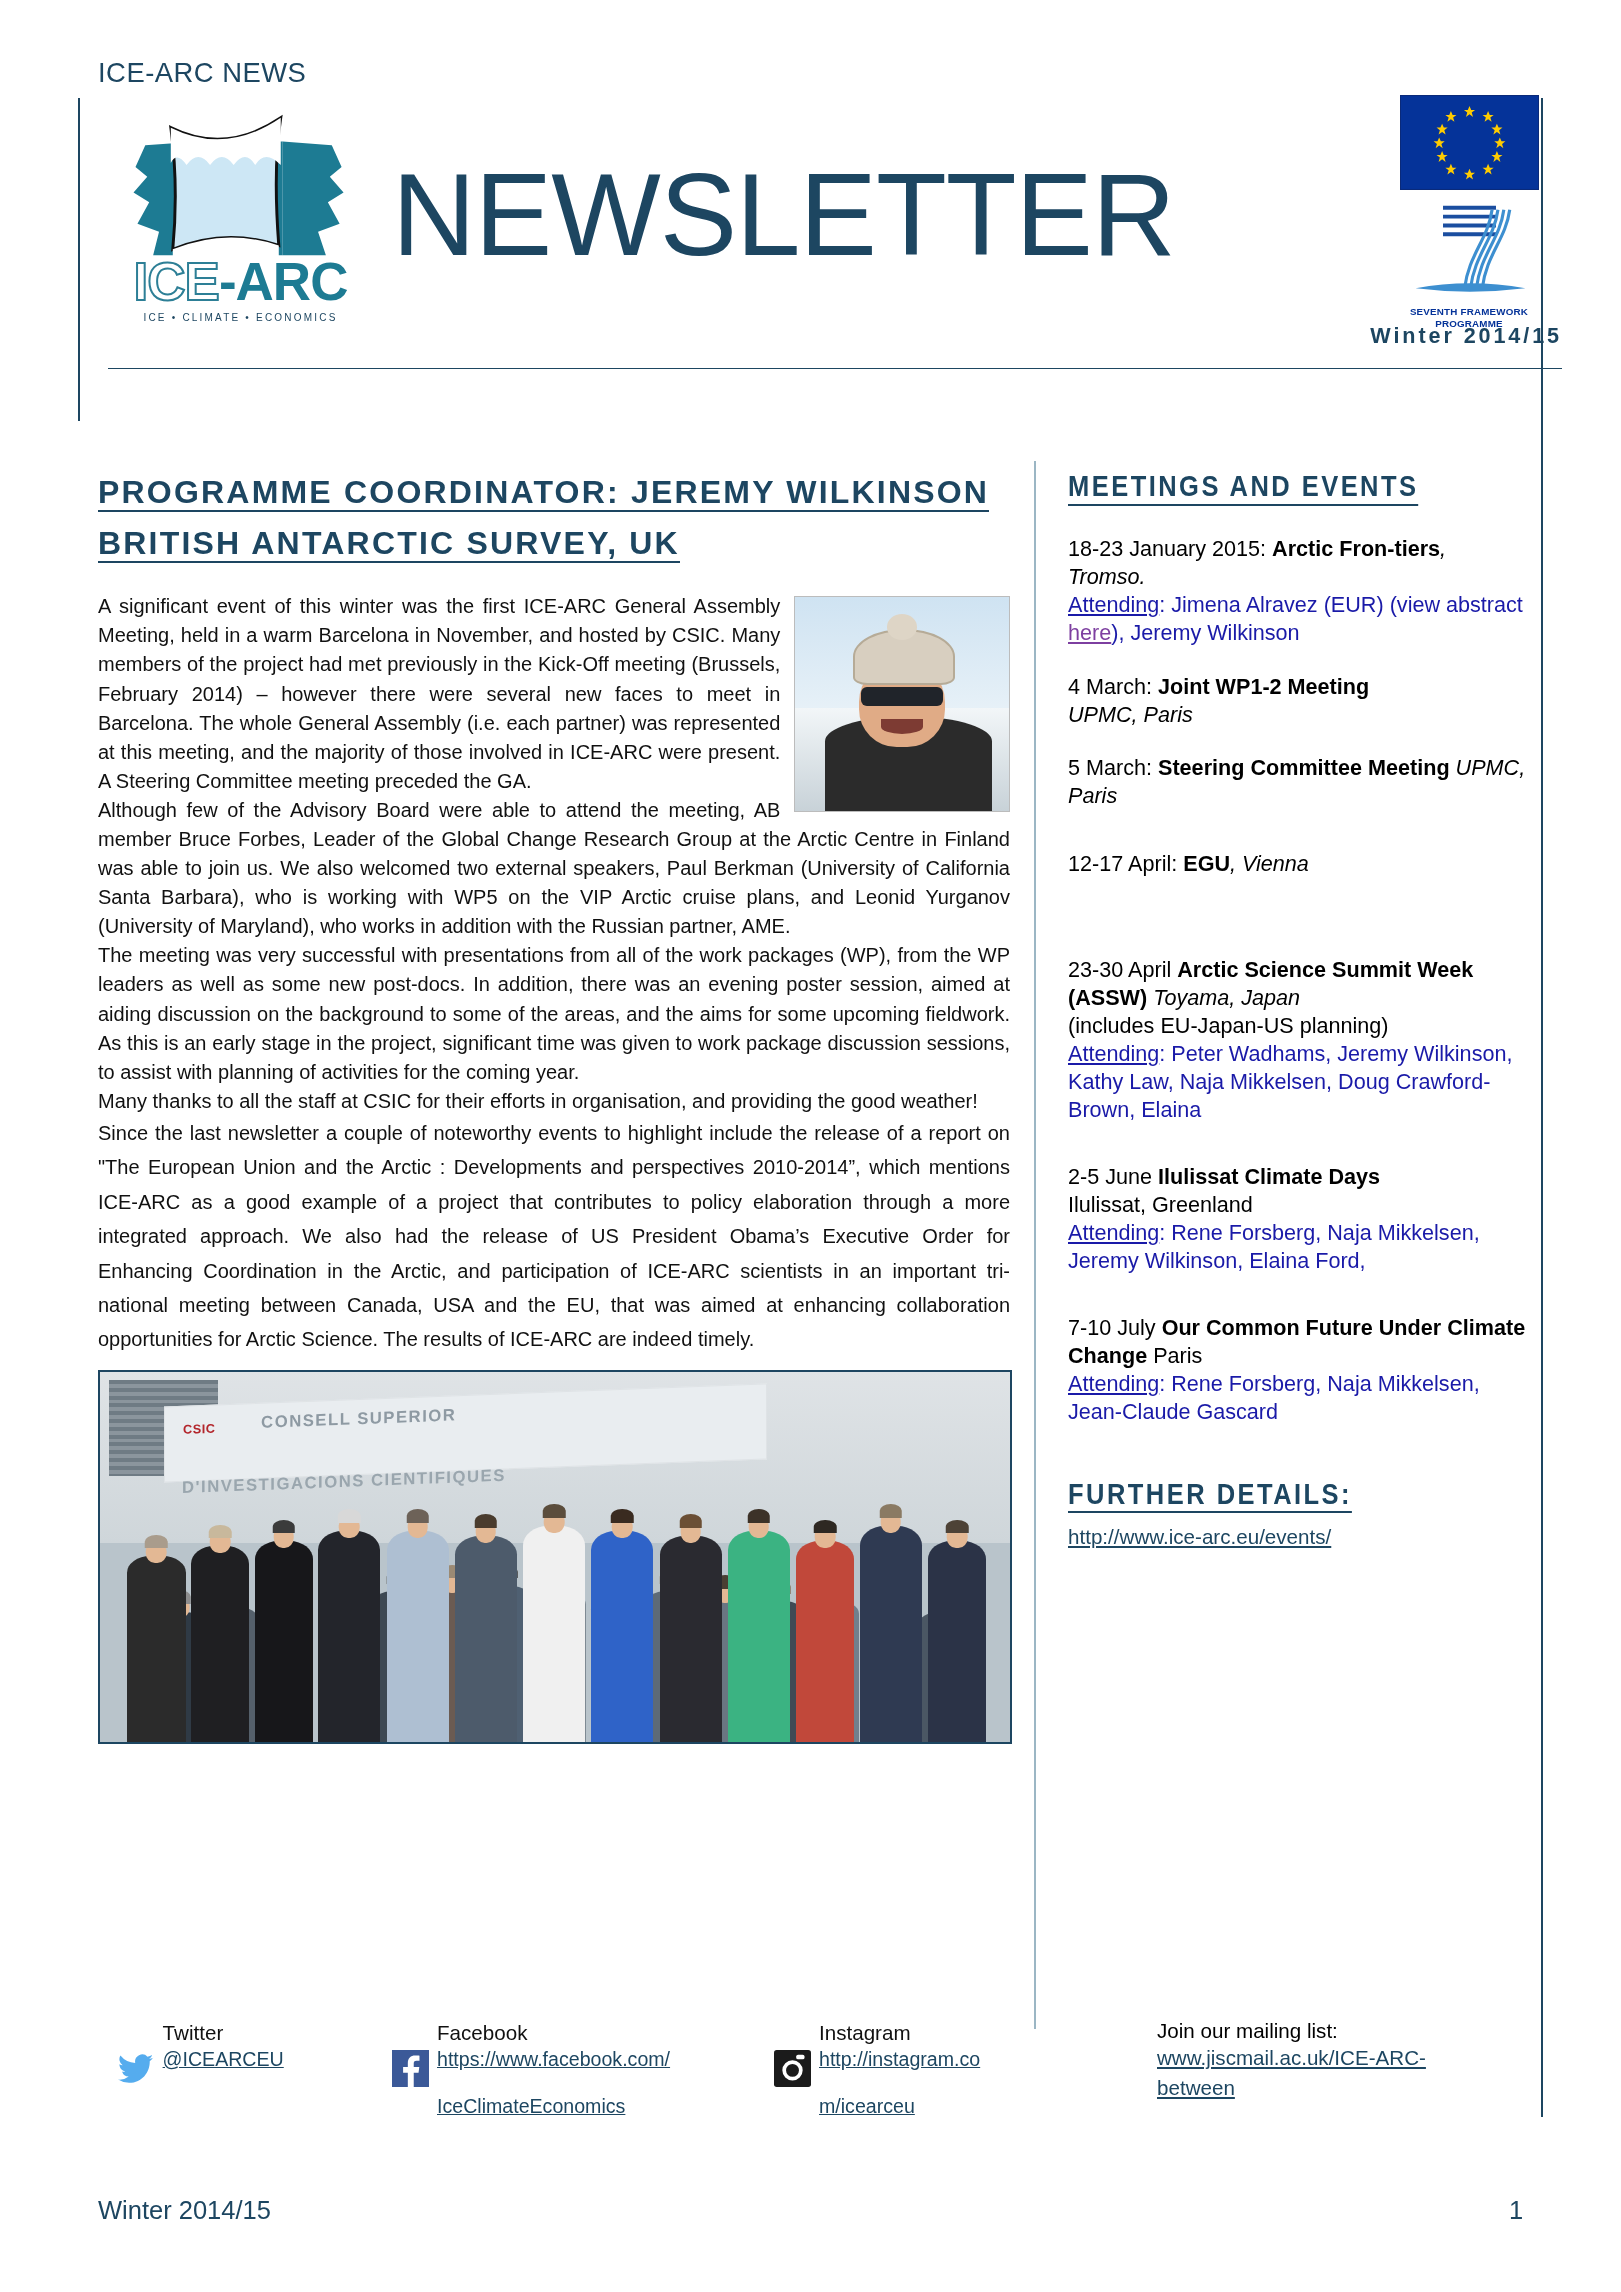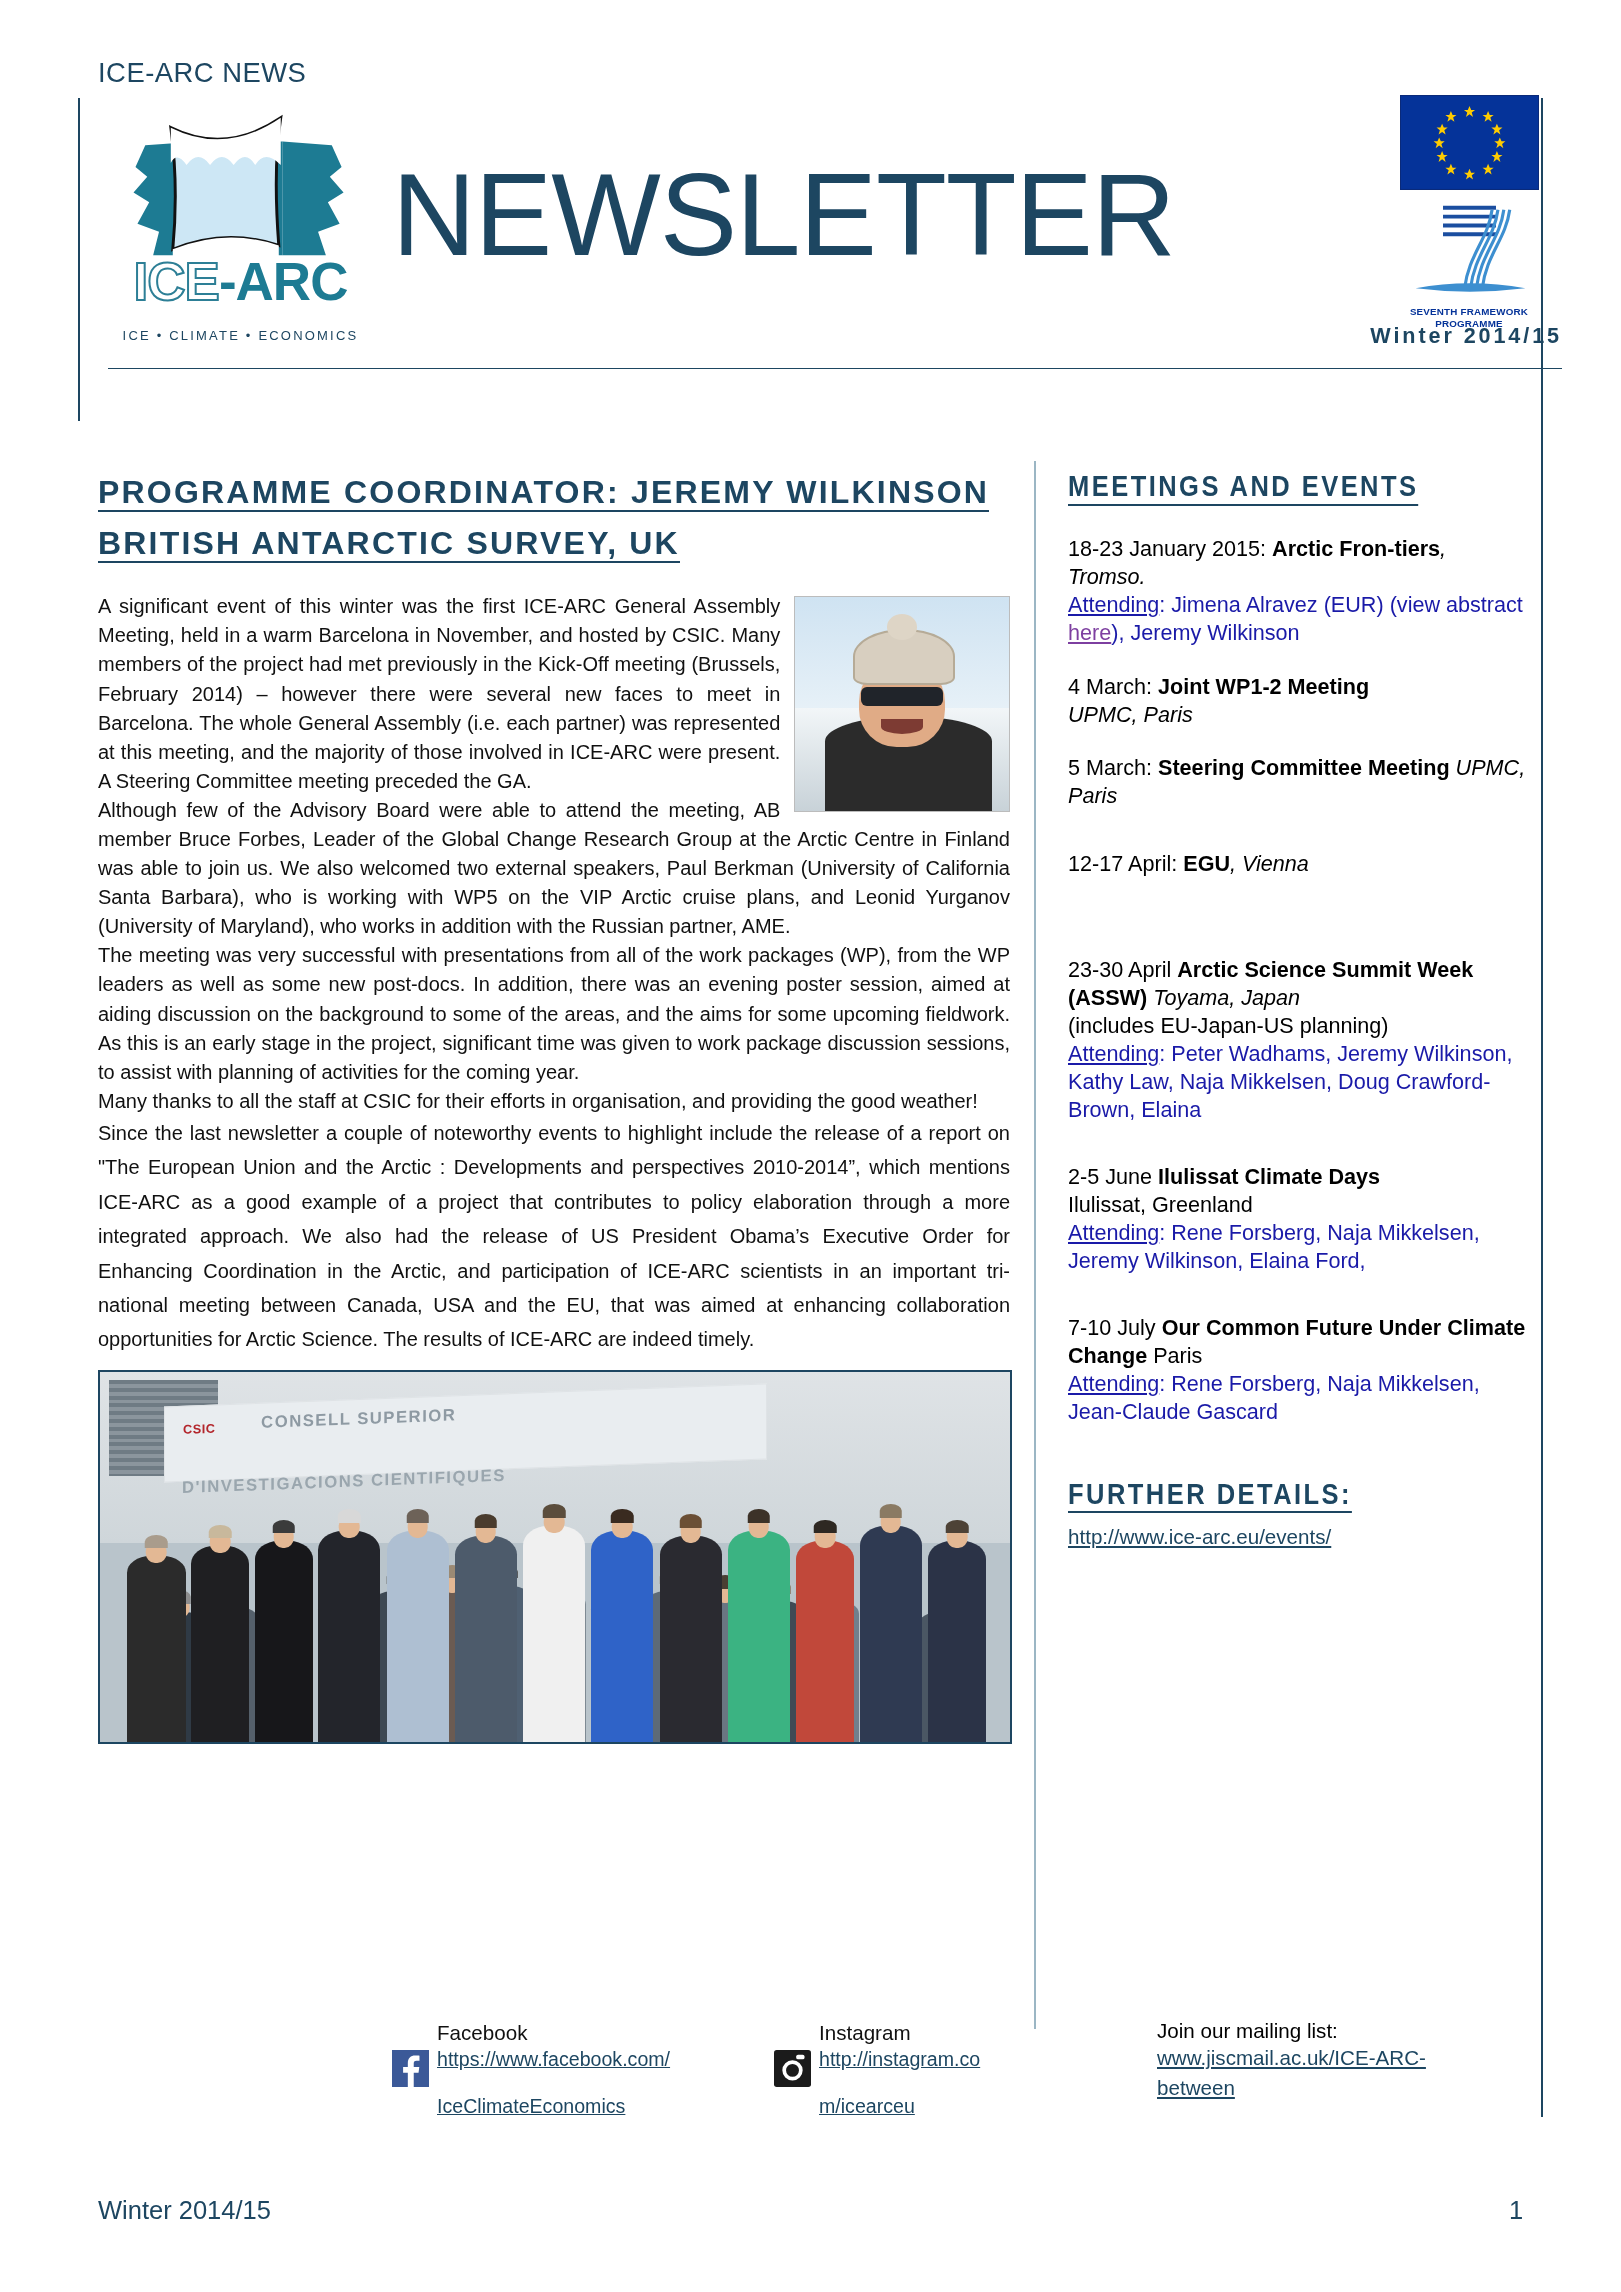--- a/index.html
+++ b/index.html
@@ -32,21 +32,21 @@
   .logo-box{position:absolute;left:0;top:4.9px;width:265px;height:216px;}
   .logo-ice{position:absolute;left:0;top:0;width:265px;height:162px;}
   .logo-wordmark{
     position:absolute;left:0;top:147px;width:265px;text-align:center;
     font-size:53px;font-weight:bold;letter-spacing:-1px;color:#1d7b93;
     font-family:"Liberation Sans",sans-serif;line-height:1;
   }
   .logo-wordmark .outline{color:#fff;-webkit-text-stroke:2px #2d7f96;}
   .logo-tag{
     position:absolute;left:0;top:204px;width:265px;text-align:center;
-    font-size:13px;letter-spacing:2.2px;color:#1d4661;margin-top:16px;
+    font-size:10px;letter-spacing:2.2px;color:#1d4661;
   }
   .newsletter-title{
     position:absolute;left:284px;top:54px;
     font-size:116px;line-height:1;font-weight:400;
     letter-spacing:-1px;color:#1d4661;
     font-family:"Liberation Sans",sans-serif;
   }
   .eu-block{position:absolute;right:5px;top:-7.8px;width:176px;}
   .eu-flag{
     width:137px;height:93px;background:#053399;margin:0 auto;position:relative;
@@ -463,20 +463,27 @@
     </div>
 
     <div class="further">
       <div><span class="further-head">FURTHER DETAILS:</span></div>
       <a href="#">http://www.ice-arc.eu/events/</a>
     </div>
   </div>
 
   <div class="footer-social">
 
+    <div class="fs-col" style="left:19.6px;width:294px;">
+      <div class="fs-label">Twitter</div>
+      <svg class="fs-icon" viewBox="0 0 40 40">
+        <path d="M38 8.5c-1.4.6-2.9 1-4.5 1.2 1.6-1 2.8-2.5 3.4-4.4-1.5.9-3.2 1.6-5 1.9A7.8 7.8 0 0 0 18.6 14 22.2 22.2 0 0 1 2.6 5.9a7.8 7.8 0 0 0 2.4 10.5c-1.3 0-2.5-.4-3.5-1v.1c0 3.8 2.7 7 6.3 7.7-1.1.3-2.3.4-3.5.1a7.8 7.8 0 0 0 7.3 5.4A15.7 15.7 0 0 1 0 32a22.1 22.1 0 0 0 12 3.5c14.4 0 22.3-12 22.3-22.3v-1c1.5-1.1 2.8-2.5 3.7-4z" fill="#55acee"></path>
+      </svg>
+      <a class="fs-link" href="#">@ICEARCEU</a>
+    </div>
 
     <div class="fs-col" style="left:294px;width:363px;">
       <div class="fs-label">Facebook</div>
       <svg class="fs-icon" viewBox="0 0 40 40">
         <rect width="40" height="40" fill="#3b5998"></rect>
         <path d="M23.5 40V24.5h5.2l.8-6h-6v-3.8c0-1.8.5-3 3-3h3.2V6.2c-.6-.1-2.5-.2-4.7-.2-4.7 0-7.9 2.9-7.9 8.1v4.4H12v6h5.1V40z" fill="#fff"></path>
       </svg>
       <a class="fs-link" href="#">https://www.facebook.com/</a>
       <a class="fs-link" href="#" style="margin-top:17.6px;">IceClimateEconomics</a>
     </div>

